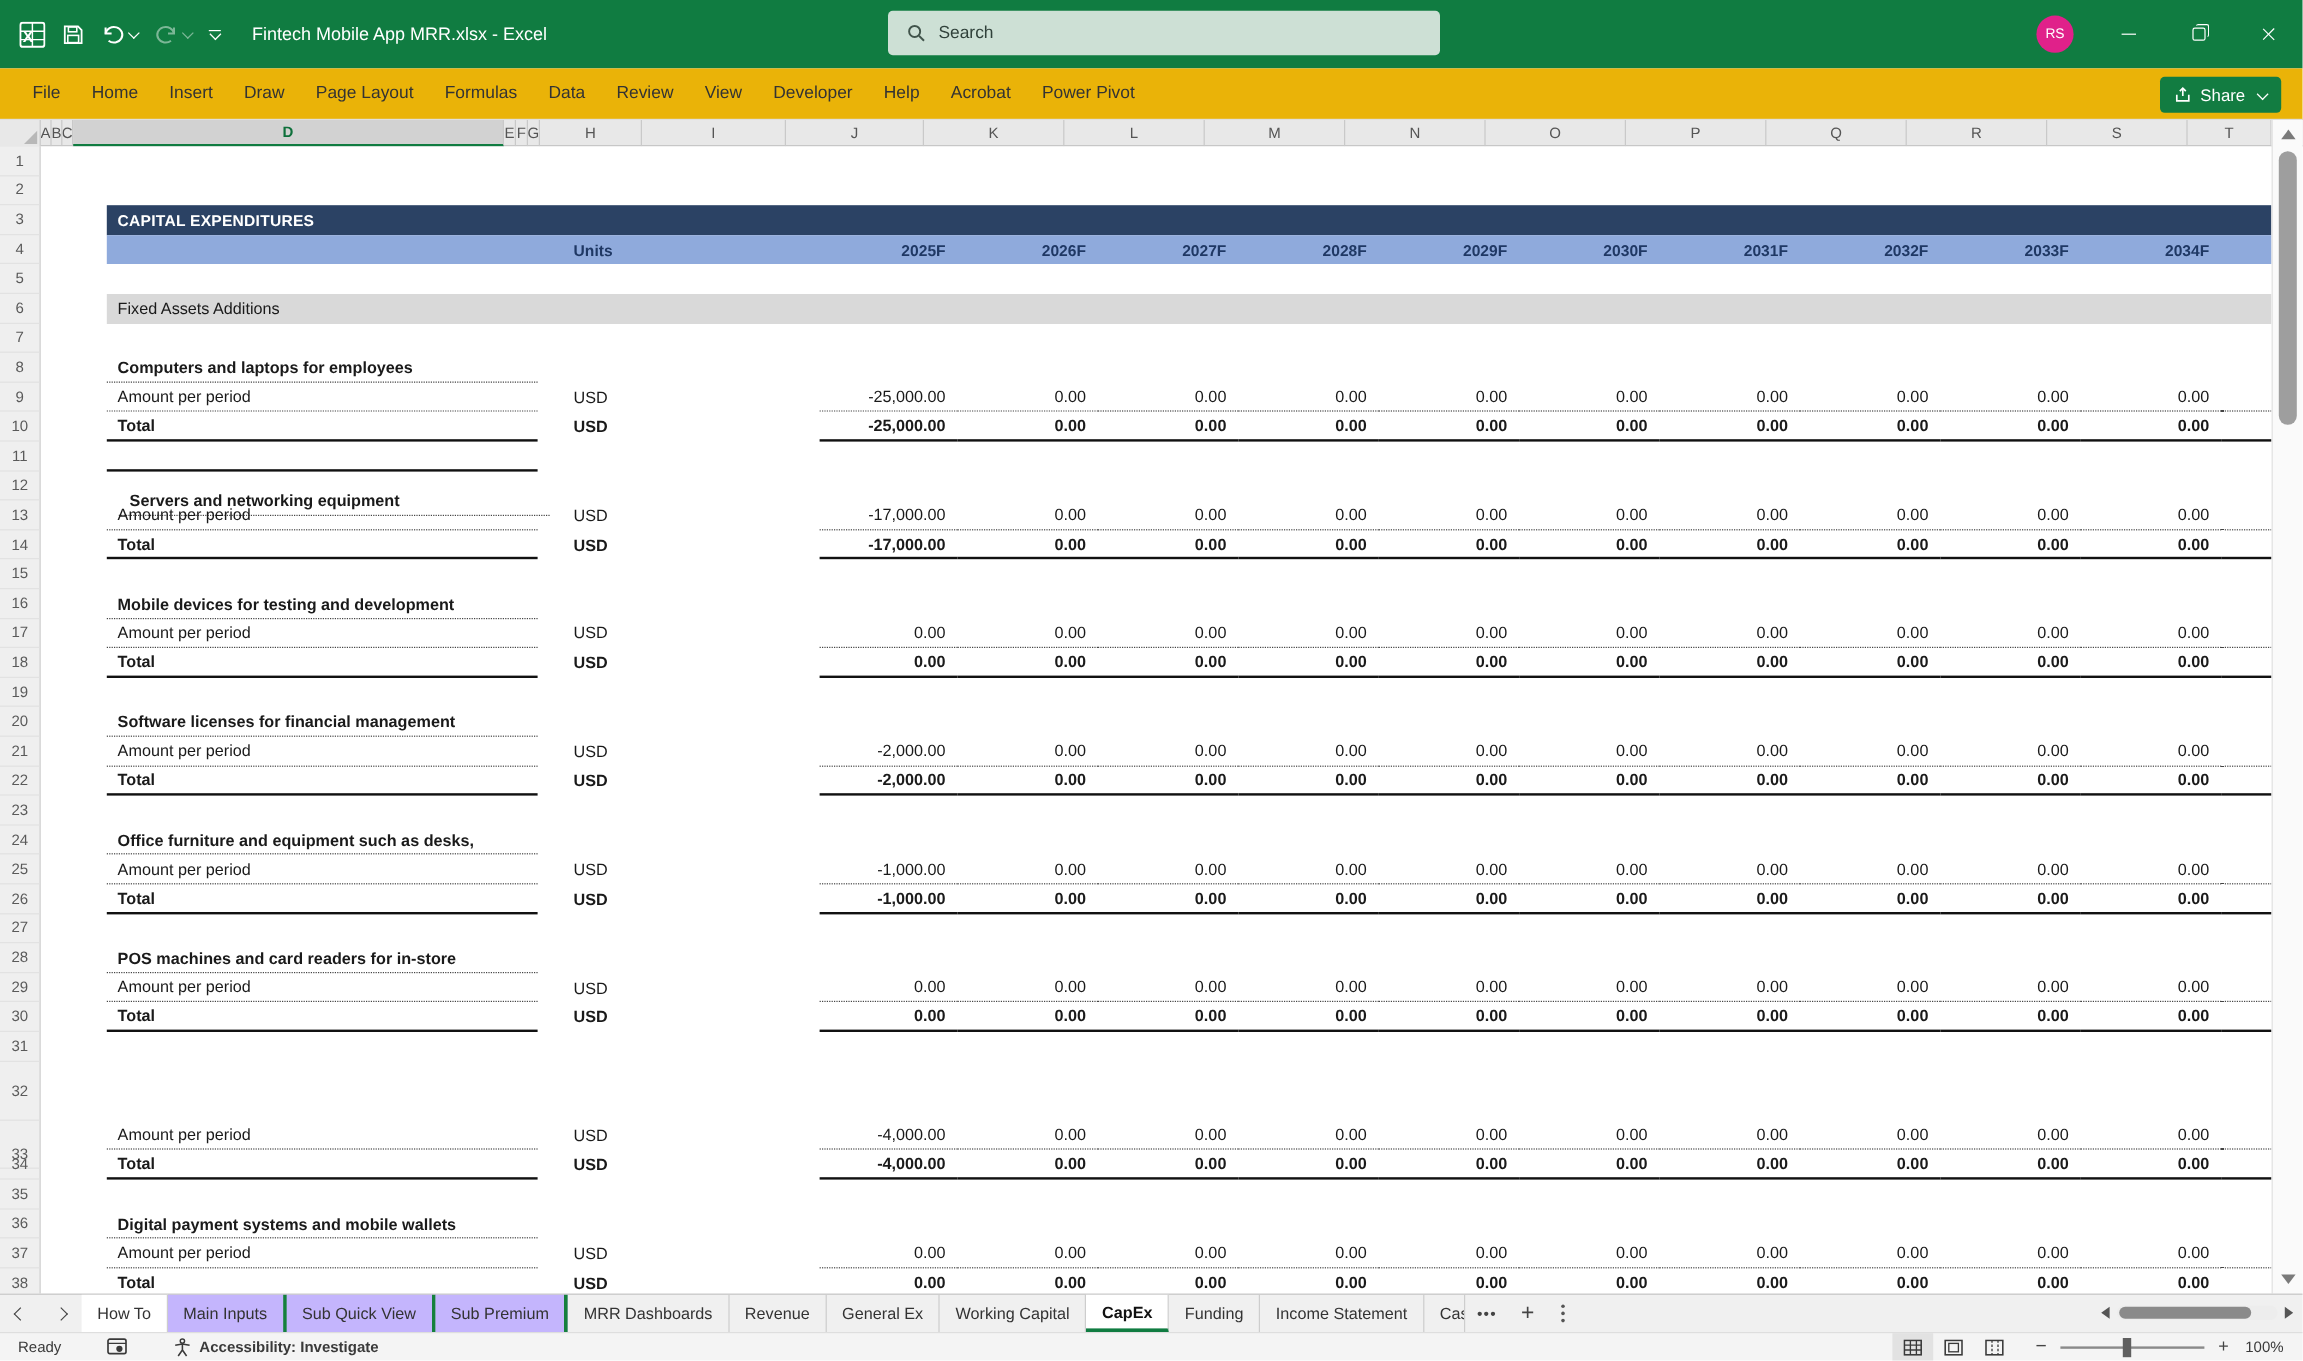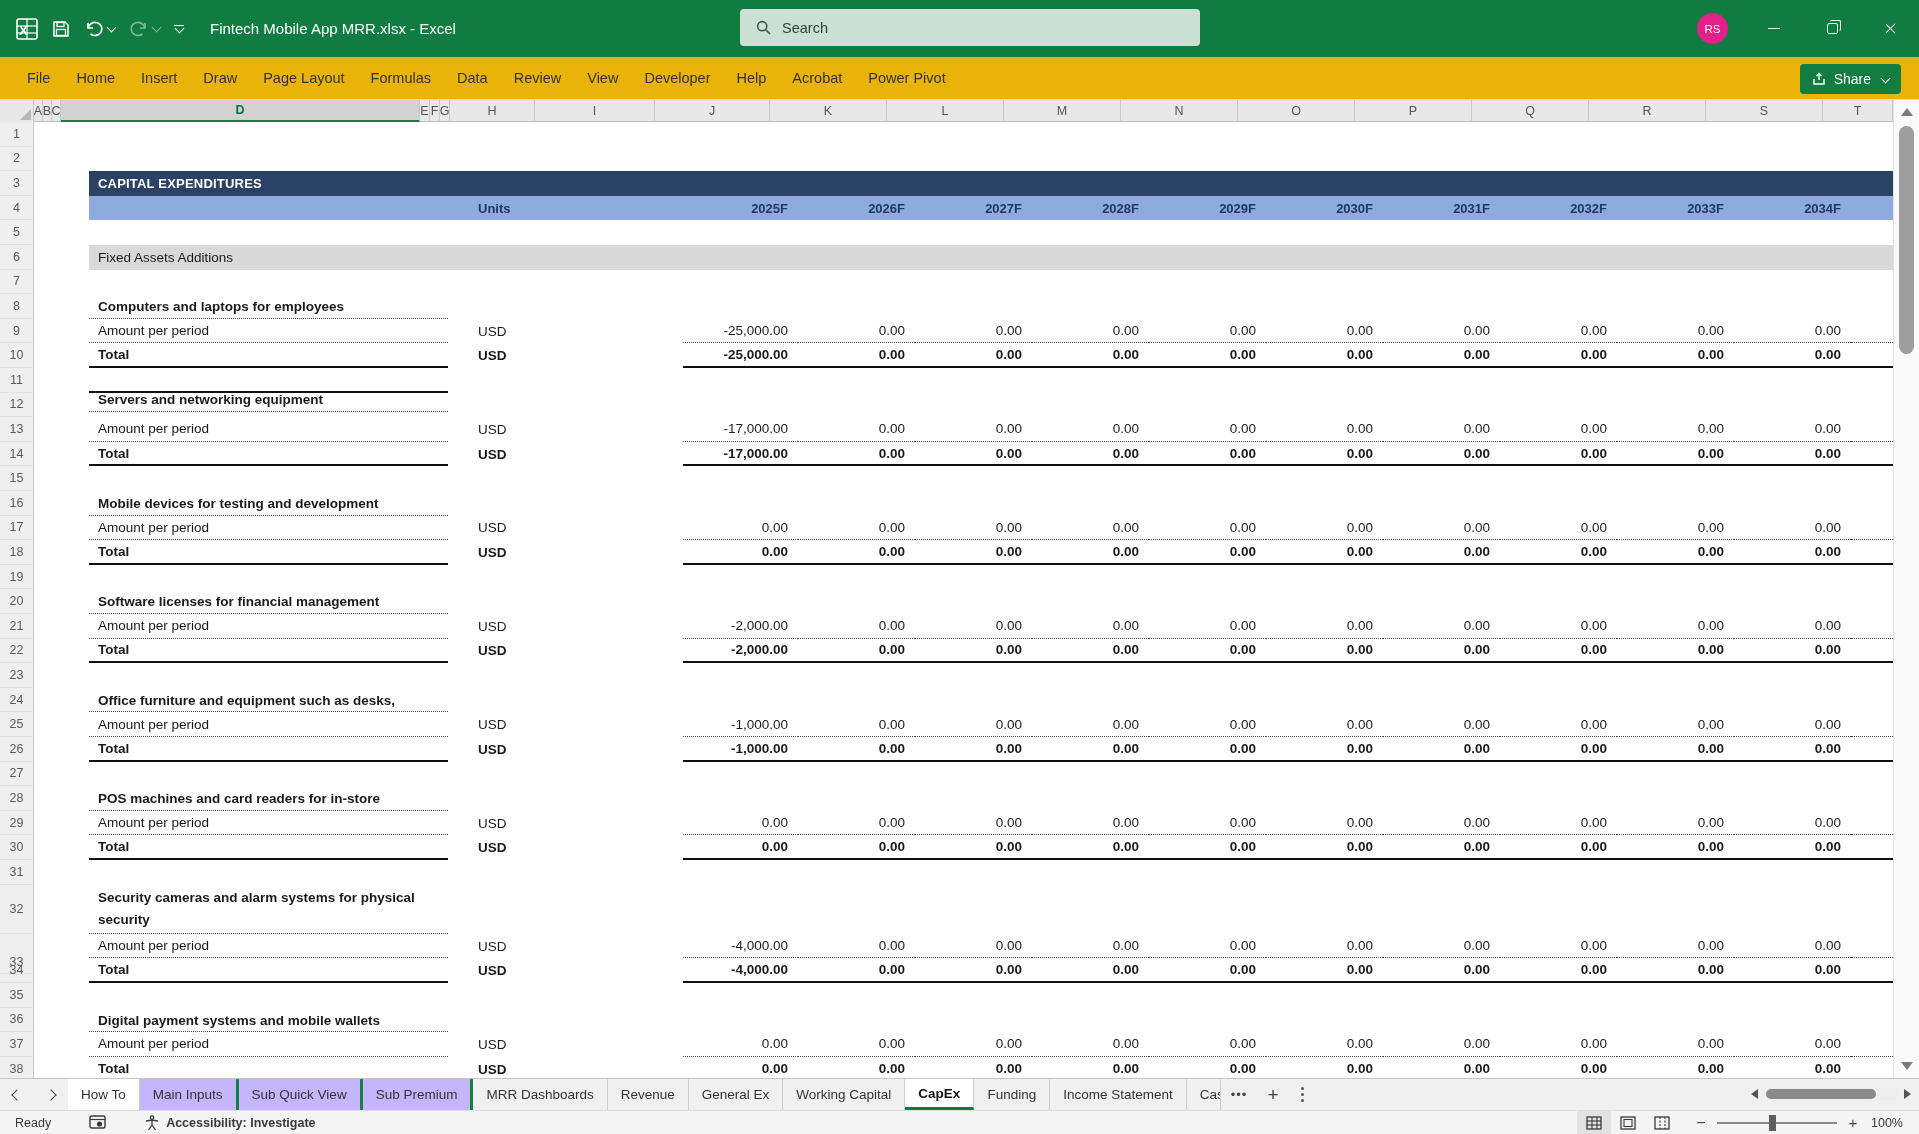--- a/index.html
+++ b/index.html
@@ -329,21 +329,21 @@
         <div class="cell num bold cv b-solid">0.00</div>
         <div class="cell num bold cv b-solid">0.00</div>
         <div class="cell num bold cv b-solid">0.00</div>
         <div class="cell num bold cv b-solid">0.00</div>
         <div class="cell num bold cv b-solid">0.00</div>
         <div class="cell num bold cv b-solid">0.00</div>
         <div class="cell num bold cv b-solid">0.00</div>
         <div class="cell num bold cv b-solid">0.00</div>
         <div class="cell cT b-solid"></div>
       </div>
-      <div class="crow" style="top: 265px; height: 24.6px;">
+      <div class="crow" style="top: 283px; height: 24.6px; margin-left: 10px;">
         <div class="cl"></div>
         <div class="cell cD lbl titlecell b-dot">Servers and networking equipment</div>
       </div>
       <div class="crow" style="top: 295.2px; height: 24.6px;">
         <div class="cl"></div>
         <div class="cell cD lbl b-dot">Amount per period</div>
         <div class="cE"></div>
         <div class="cell cH">USD</div>
         <div class="cI"></div>
         <div class="cell num cv0 b-dot">-17,000.00</div>
@@ -528,24 +528,20 @@
         <div class="cell num bold cv b-solid">0.00</div>
         <div class="cell num bold cv b-solid">0.00</div>
         <div class="cell num bold cv b-solid">0.00</div>
         <div class="cell num bold cv b-solid">0.00</div>
         <div class="cell num bold cv b-solid">0.00</div>
         <div class="cell num bold cv b-solid">0.00</div>
         <div class="cell num bold cv b-solid">0.00</div>
         <div class="cell num bold cv b-solid">0.00</div>
         <div class="cell num bold cv b-solid">0.00</div>
         <div class="cell cT b-solid"></div>
-      </div>
-      <div class="crow" style="top: 762.6px; height: 49.2px;">
-        <div class="cl"></div>
-        <div class="cell cD lbl titlecell b-dot">Security cameras and alarm systems for physical security</div>
       </div>
       <div class="crow" style="top: 811.8px; height: 24.6px;">
         <div class="cl"></div>
         <div class="cell cD lbl b-dot">Amount per period</div>
         <div class="cE"></div>
         <div class="cell cH">USD</div>
         <div class="cI"></div>
         <div class="cell num cv0 b-dot">-4,000.00</div>
         <div class="cell num cv b-dot">0.00</div>
         <div class="cell num cv b-dot">0.00</div>

